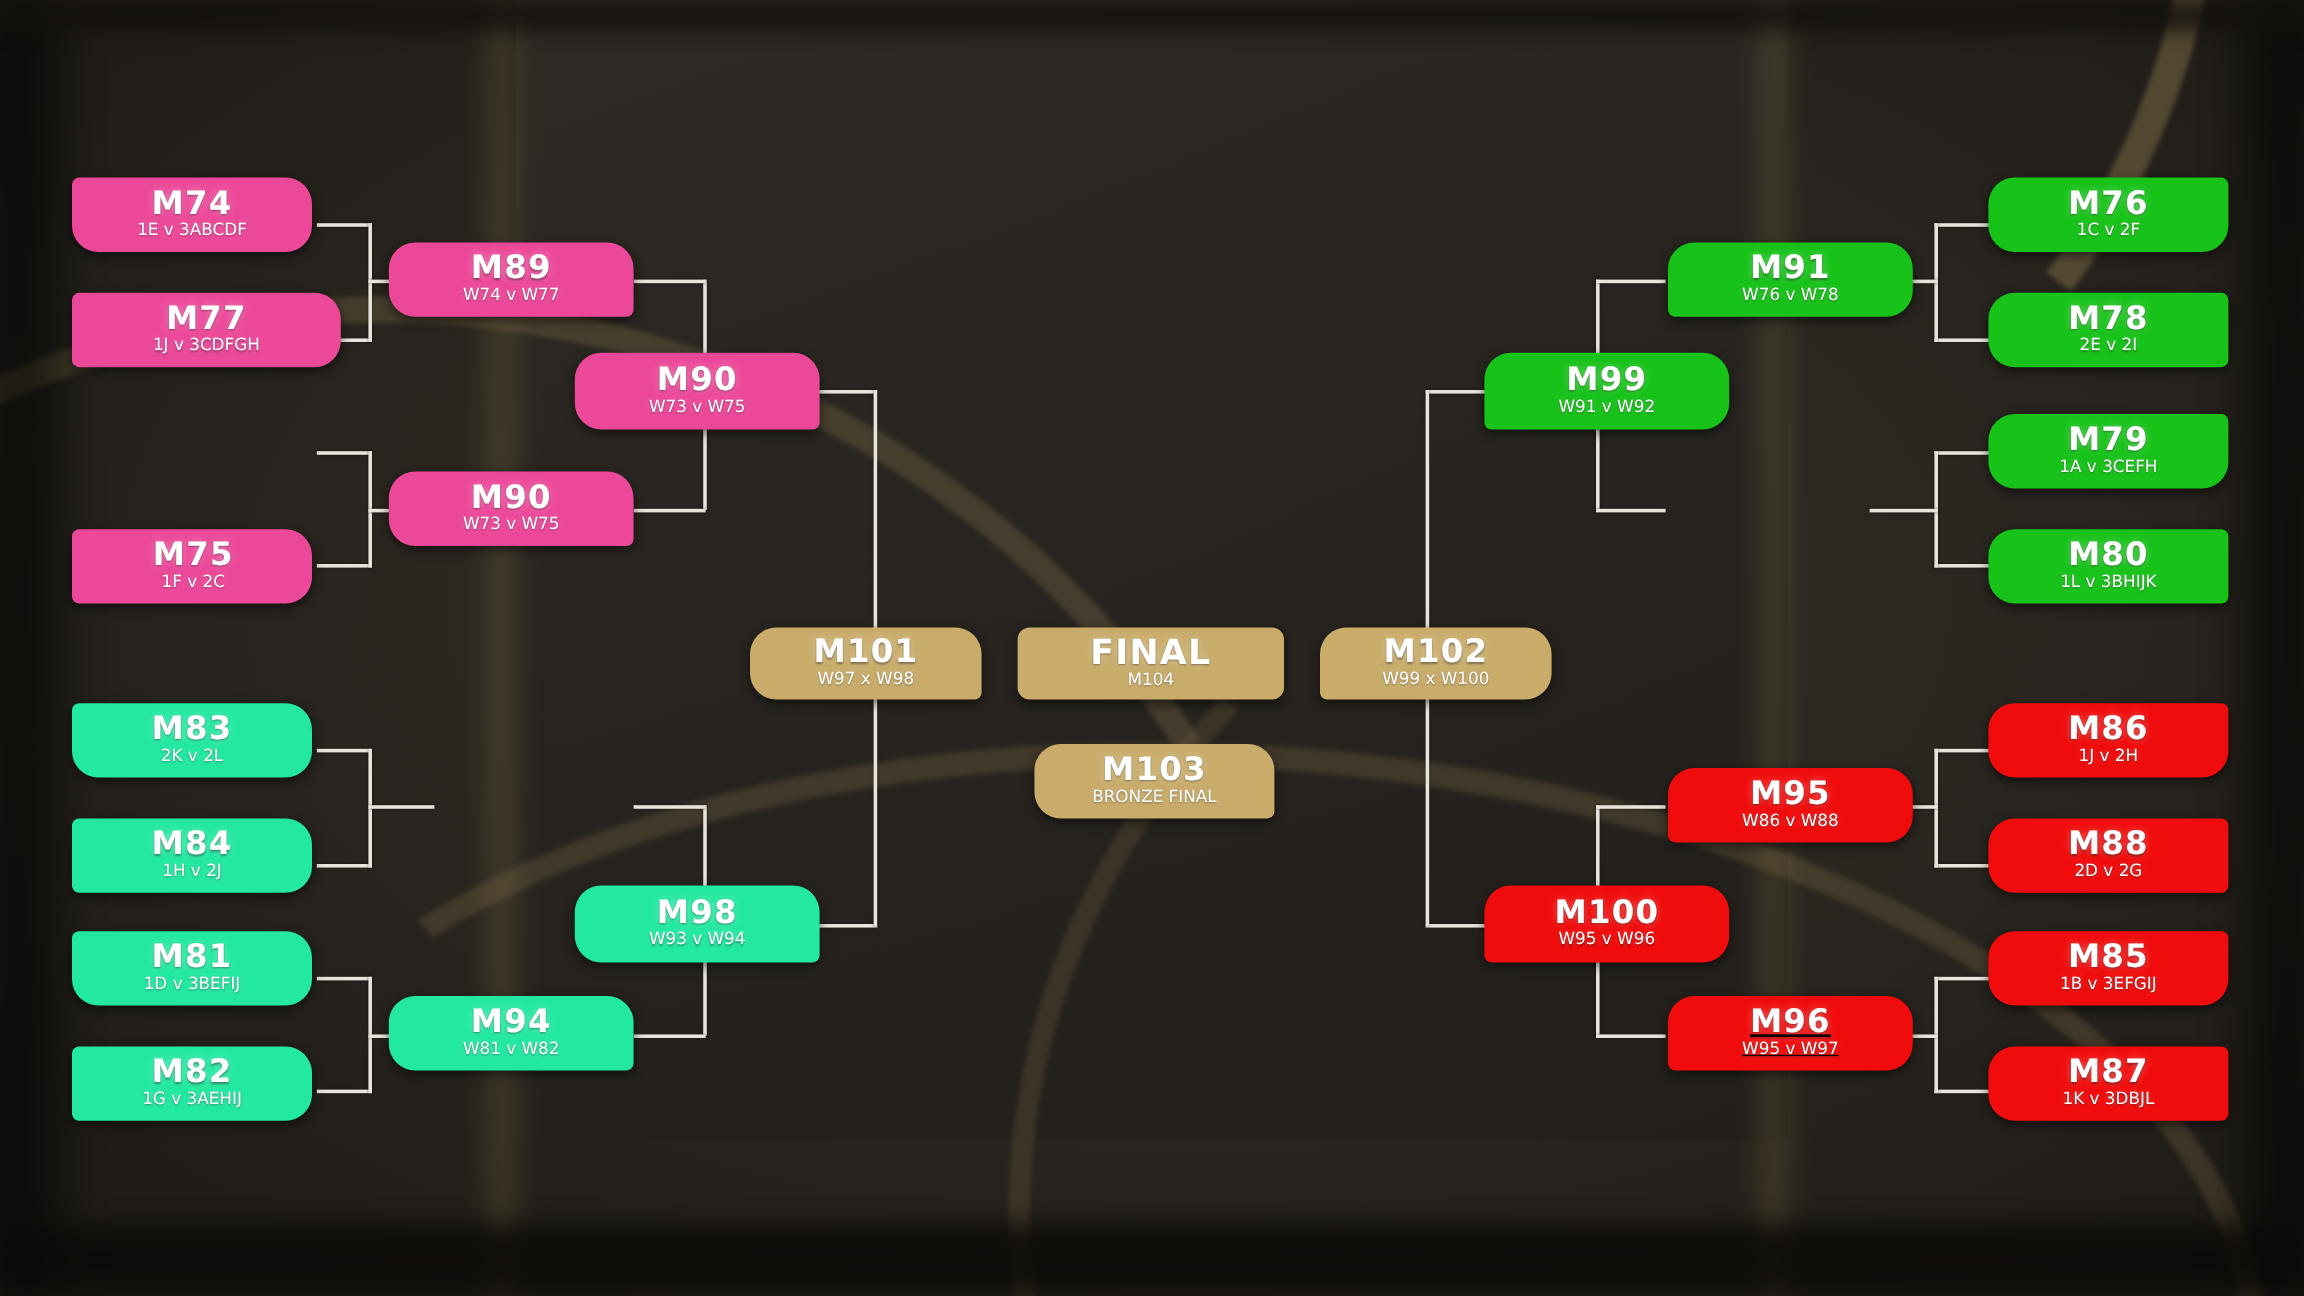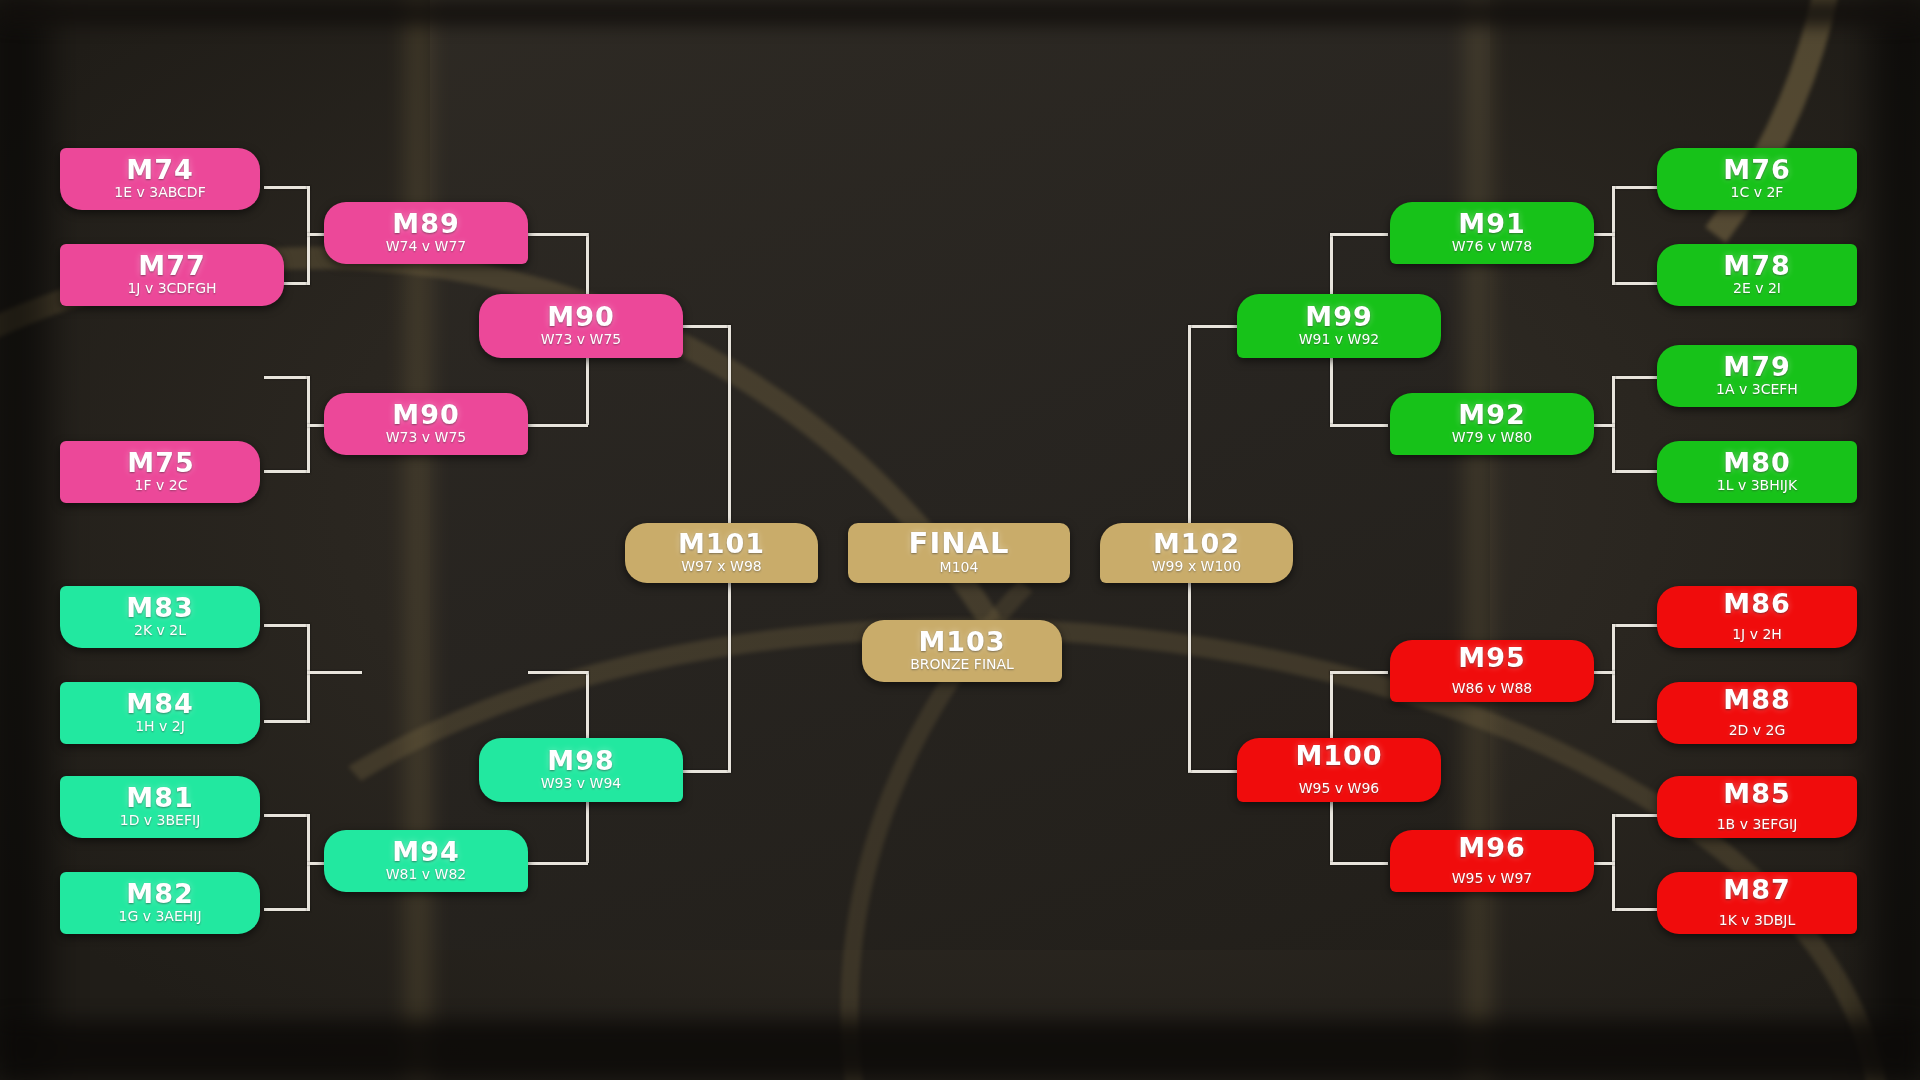--- a/index.html
+++ b/index.html
@@ -42,21 +42,21 @@
     box-shadow:0 3px 9px rgba(0,0,0,.55);}
   .node .mtitle{font-weight:bold;letter-spacing:1px;color:#ffffff;line-height:1.02;
     text-shadow:0 0 7px rgba(255,255,255,.35),0 1px 2px rgba(0,0,0,.45);}
   .node .msub{color:#ffffff;line-height:1.05;margin-top:1px;
     text-shadow:0 0 5px rgba(255,255,255,.25),0 1px 2px rgba(0,0,0,.4);}
 
   
   .c-blue  {background:#ec4899;}
   .c-teal  {background:#22e8a0;}
   .c-green {background:#17c219;}
-  .c-red   {background:#f00c0c;justify-content:space-between;}
+  .c-red   {background:#f00c0c;}
   .c-gold  {background:#c9ac6a;}
 
   
   .sh-a{border-radius:6px 22px 22px 6px;}
   .sh-b{border-radius:22px 6px 6px 22px;}
   .sh-c{border-radius:22px 22px 6px 22px;}
   .sh-d{border-radius:22px 6px 22px 22px;}
   .sh-e{border-radius:6px 22px 22px 22px;}
   .sh-f{border-radius:22px 22px 22px 6px;}
   .sh-g{border-radius:10px 10px 10px 10px;}
@@ -210,24 +210,20 @@
   </div>
 
   <div class="node c-green sh-d" style="left:1657px;top:345px;width:200px;height:62px;">
     <div class="mtitle" style="font-size:27px">M79</div>
     <div class="msub" style="font-size:14px">1A v 3CEFH</div>
   </div>
   <div class="node c-green sh-b" style="left:1657px;top:441px;width:200px;height:62px;align-items:center;">
     <div class="mtitle" style="font-size:27px">M80</div>
     <div class="msub" style="font-size:14px">1L v 3BHIJK</div>
   </div>
-  <div class="node c-green sh-f" style="left:1390px;top:393px;width:204px;height:62px;">
-    <div class="mtitle" style="font-size:27px">M92</div>
-    <div class="msub" style="font-size:14px">W79 v W80</div>
-  </div>
   <div class="node c-green sh-f" style="left:1237px;top:294px;width:204px;height:64px;">
     <div class="mtitle" style="font-size:27px">M99</div>
     <div class="msub" style="font-size:14px">W91 v W92</div>
   </div>
 
   <div class="node c-red sh-d" style="left:1657px;top:586px;width:200px;height:62px;">
     <div class="mtitle" style="font-size:27px">M86</div>
     <div class="msub" style="font-size:14px">1J v 2H</div>
   </div>
   <div class="node c-red sh-b" style="left:1657px;top:682px;width:200px;height:62px;">
@@ -240,21 +236,21 @@
   </div>
 
   <div class="node c-red sh-d" style="left:1657px;top:776px;width:200px;height:62px;">
     <div class="mtitle" style="font-size:27px">M85</div>
     <div class="msub" style="font-size:14px">1B v 3EFGIJ</div>
   </div>
   <div class="node c-red sh-b" style="left:1657px;top:872px;width:200px;height:62px;">
     <div class="mtitle" style="font-size:27px">M87</div>
     <div class="msub" style="font-size:14px">1K v 3DBJL</div>
   </div>
-  <div class="node c-red sh-f" style="left:1390px;top:830px;width:204px;height:62px;">
+  <div class="node c-red sh-f" style="left:1390px;top:830px;width:204px;height:62px;text-decoration:underline;">
     <div class="mtitle" style="font-size:27px">M96</div>
     <div class="msub" style="font-size:14px">W95 v W97</div>
   </div>
   <div class="node c-red sh-f" style="left:1237px;top:738px;width:204px;height:64px;">
     <div class="mtitle" style="font-size:27px">M100</div>
     <div class="msub" style="font-size:14px">W95 v W96</div>
   </div>
 
   <div class="node c-gold sh-c" style="left:625px;top:523px;width:193px;height:60px;">
     <div class="mtitle" style="font-size:27px">M101</div>

